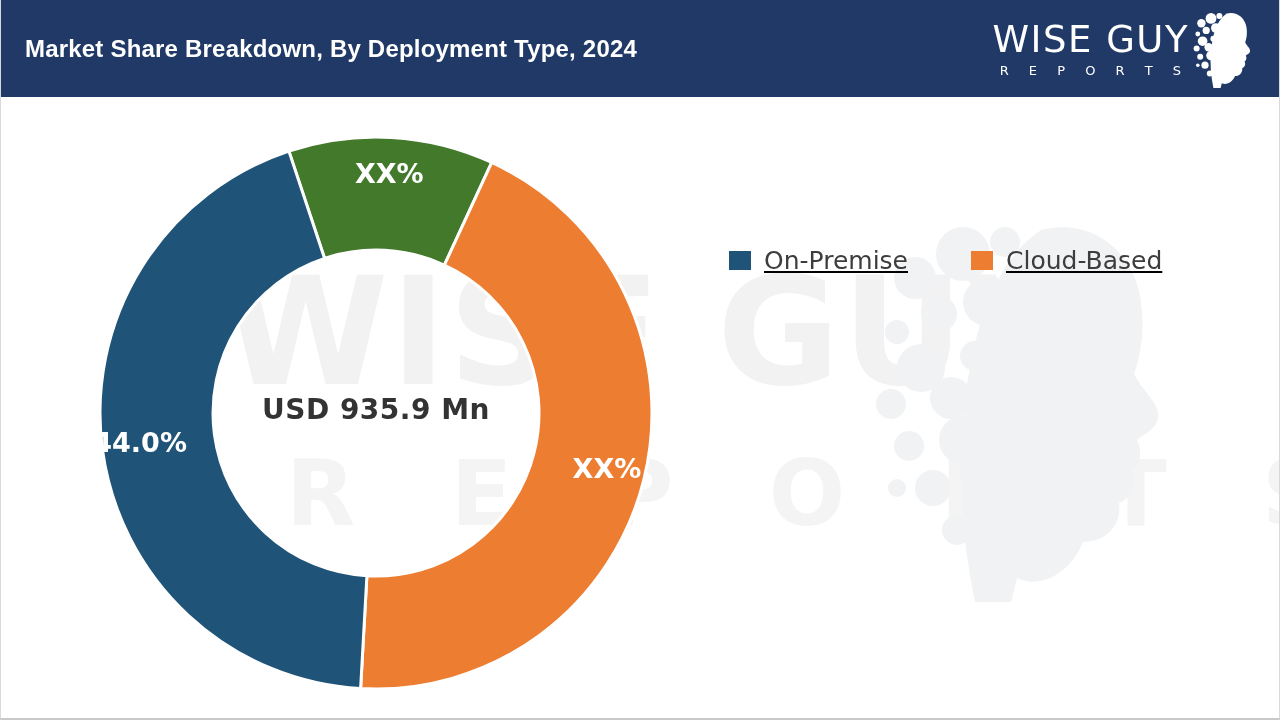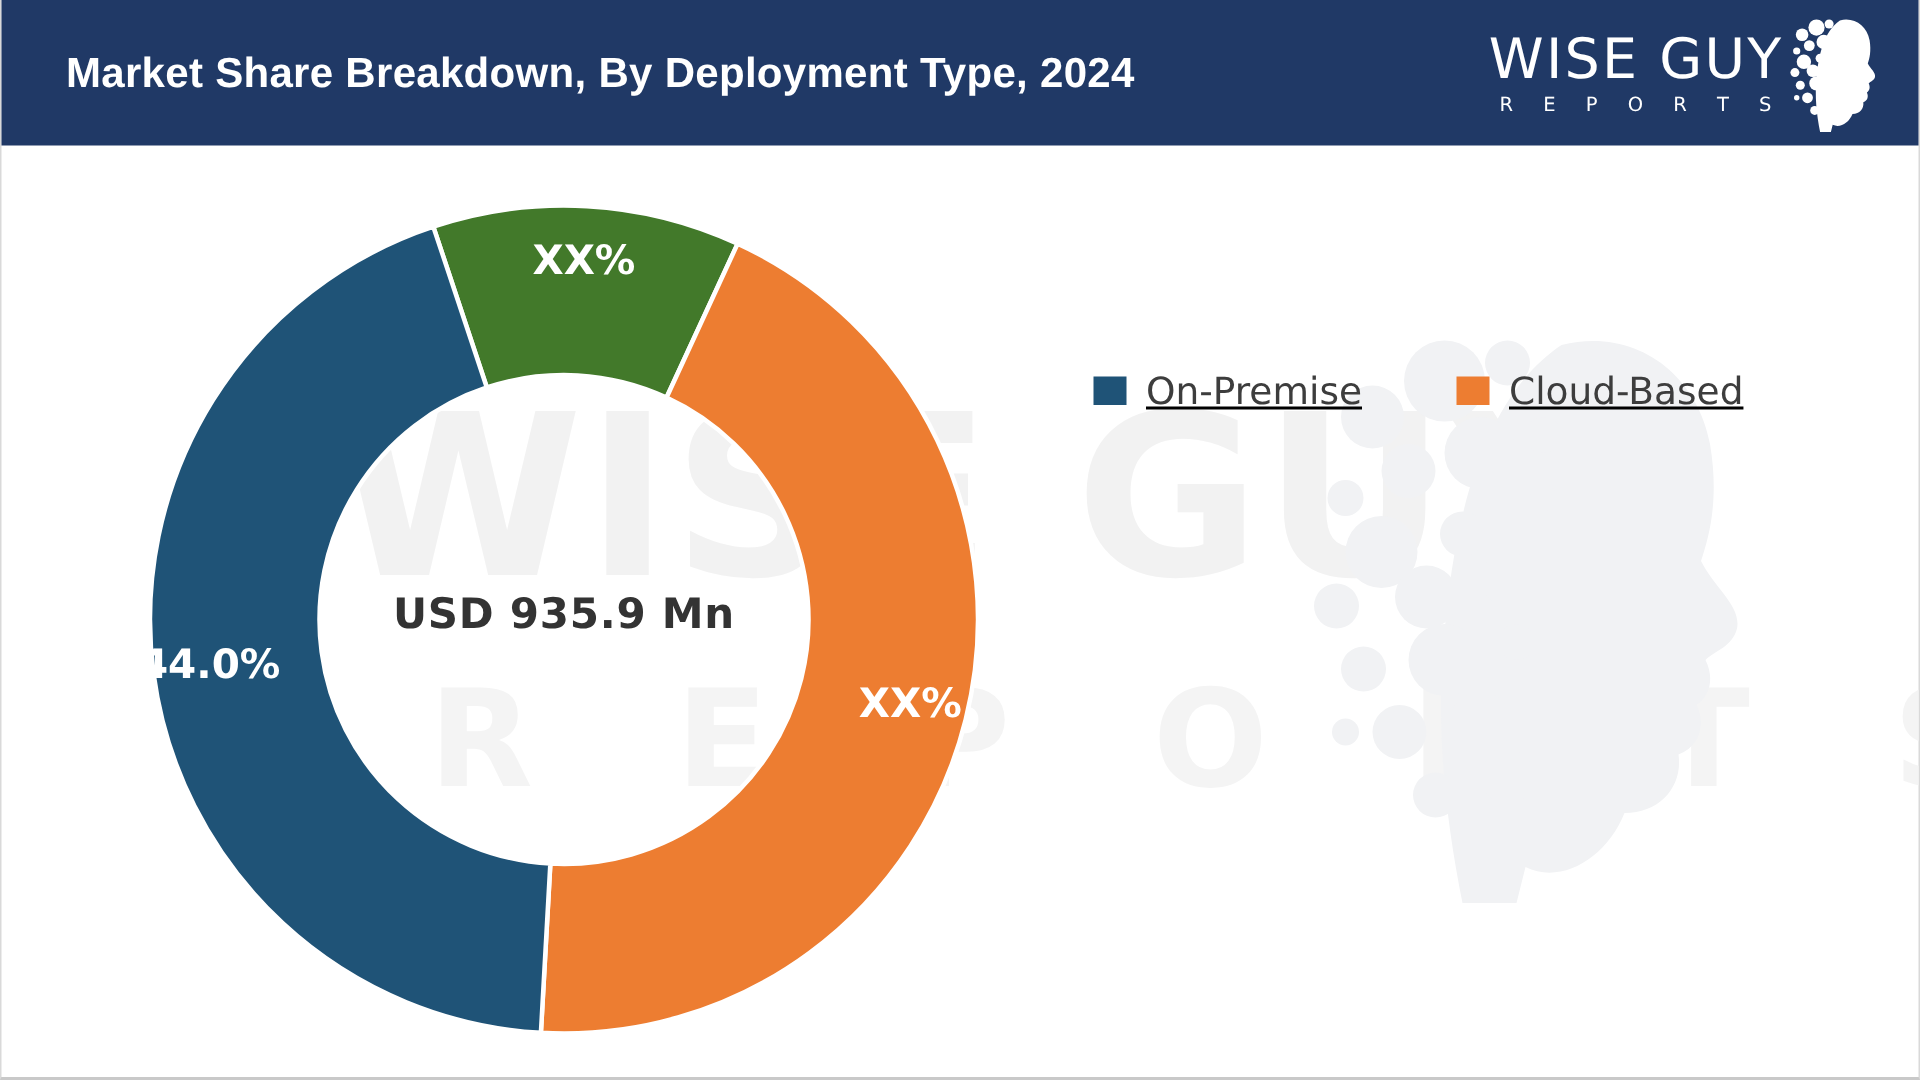--- a/index.html
+++ b/index.html
@@ -15,21 +15,21 @@
     box-sizing:border-box;background:#fff;
   }
   
   .header{
     position:absolute;left:0;top:0;right:0;height:97px;
     background:#203966;display:flex;align-items:center;justify-content:space-between;
     padding:0 26px 0 24px;box-sizing:border-box;
   }
   .header-title{
     color:#ffffff;font-family:"Liberation Sans",sans-serif;
-    font-size:28px;font-weight:bold;letter-spacing:.2px;white-space:nowrap;margin-left:19px;
+    font-size:24px;font-weight:bold;letter-spacing:.2px;white-space:nowrap;
   }
   .logo{display:flex;align-items:center;gap:2px;color:#ffffff;}
   .logo-textblock{display:flex;flex-direction:column;align-items:flex-end;line-height:1;}
   .logo-name{font-size:37px;font-weight:400;letter-spacing:1.5px;white-space:nowrap;}
   .logo-sub{font-size:13px;letter-spacing:8px;margin-top:6px;white-space:nowrap;}
   .logo-face{width:60px;height:78px;color:#ffffff;margin-left:2px;}
   
   .watermark{position:absolute;inset:97px 0 0 0;z-index:0;overflow:hidden;pointer-events:none;}
   .wm-line1{
     position:absolute;left:222px;top:160px;font-size:150px;font-weight:bold;

